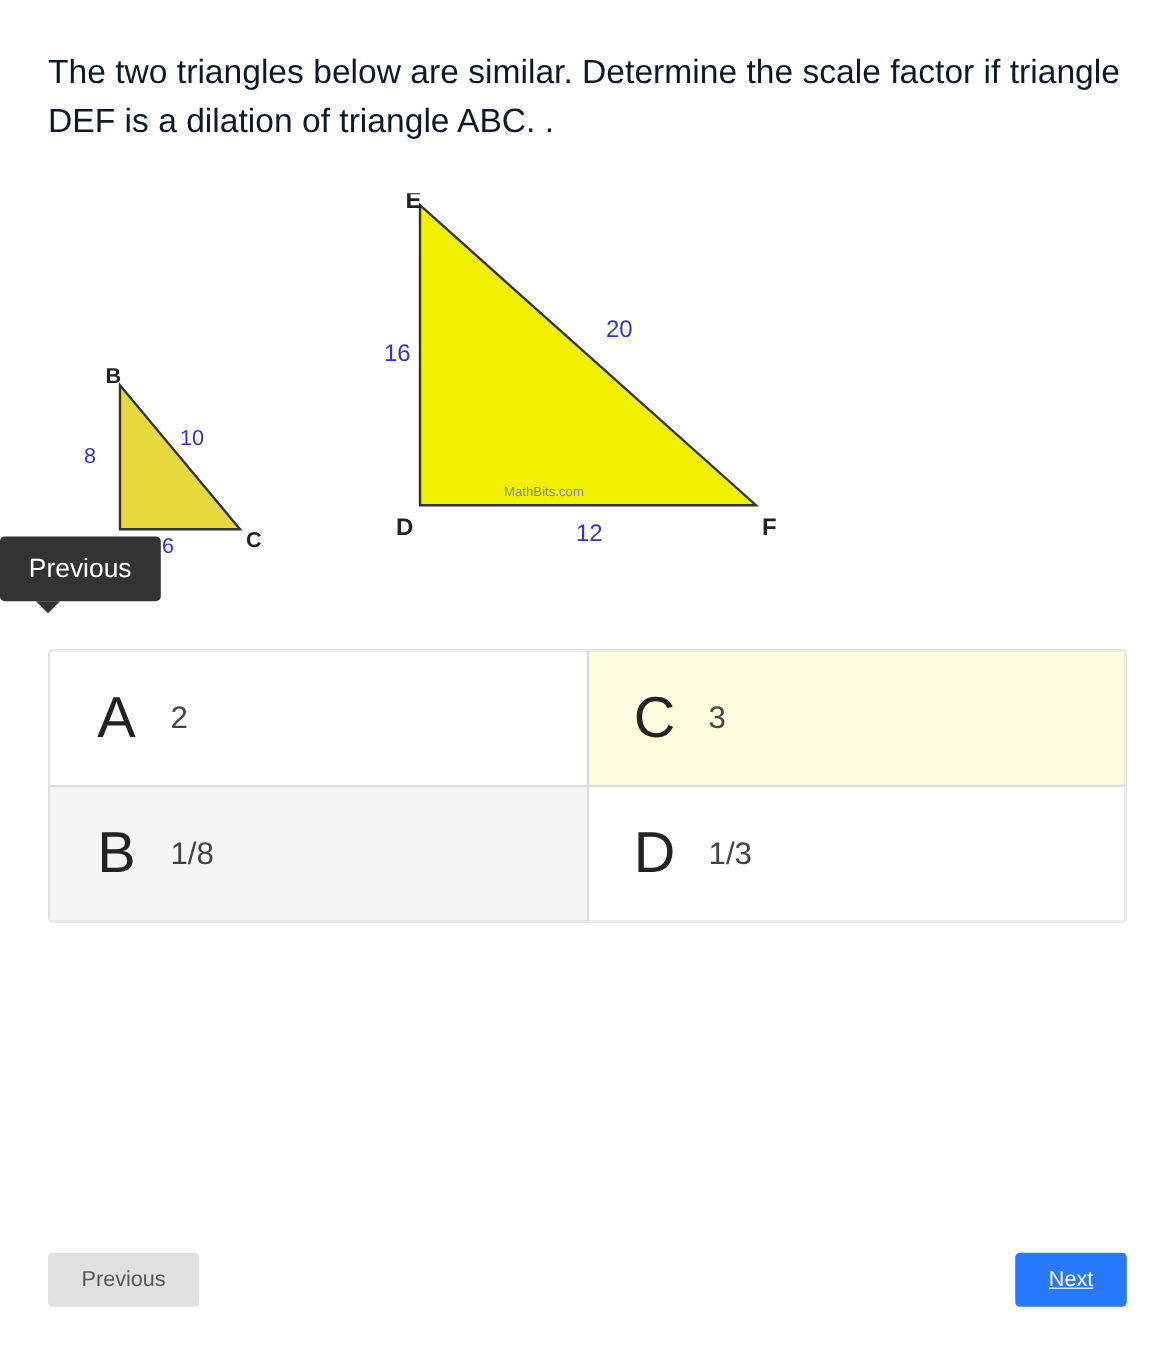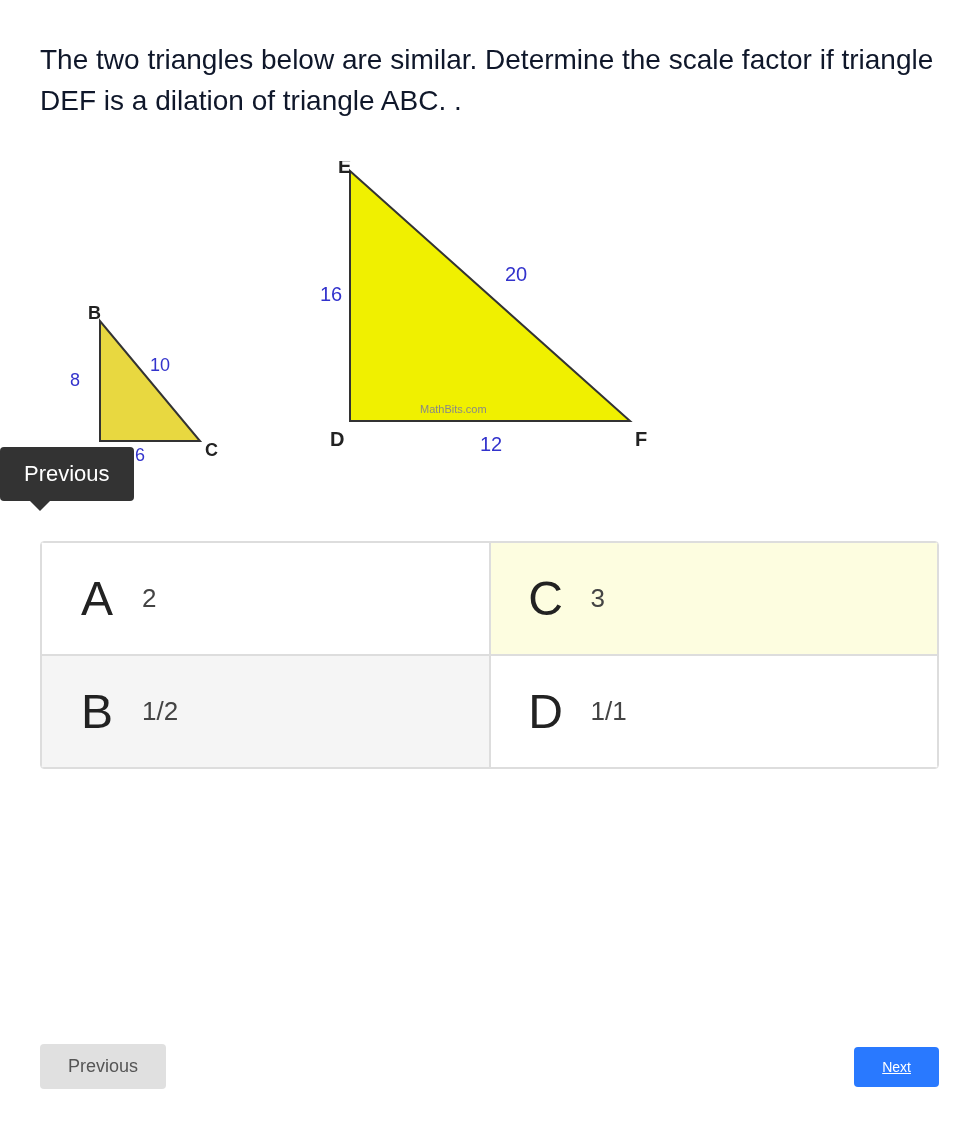--- a/index.html
+++ b/index.html
@@ -134,21 +134,21 @@
       font-size: 18px;
       border-radius: 4px;
       cursor: pointer;
     }
 
     .nav-btn-next {
       background: #2979ff;
       color: #fff;
       border: none;
       padding: 12px 28px;
-      font-size: 14px;
+      font-size: 18px;
       border-radius: 4px;
       cursor: pointer;
       text-decoration: underline;
     }
 
     .answers-wrapper {
       position: relative;
     }
   </style>
 </head>
@@ -200,25 +200,25 @@
       <span class="answer-letter">A</span>
       <span class="answer-value">2</span>
     </div>
     <div class="answer-cell light-yellow">
       <span class="answer-letter">C</span>
       <span class="answer-value">3</span>
     </div>
 
     <div class="answer-cell light-gray">
       <span class="answer-letter">B</span>
-      <span class="answer-value">1/2</span>
+      <span class="answer-value">1/8</span>
     </div>
     <div class="answer-cell white">
       <span class="answer-letter">D</span>
-      <span class="answer-value">1/1</span>
+      <span class="answer-value">1/3</span>
     </div>
   </div>
 </div>
 
 <div class="bottom-nav">
   <button class="nav-btn-prev">Previous</button>
   <button class="nav-btn-next">Next</button>
 </div>
 
 </body></html>

